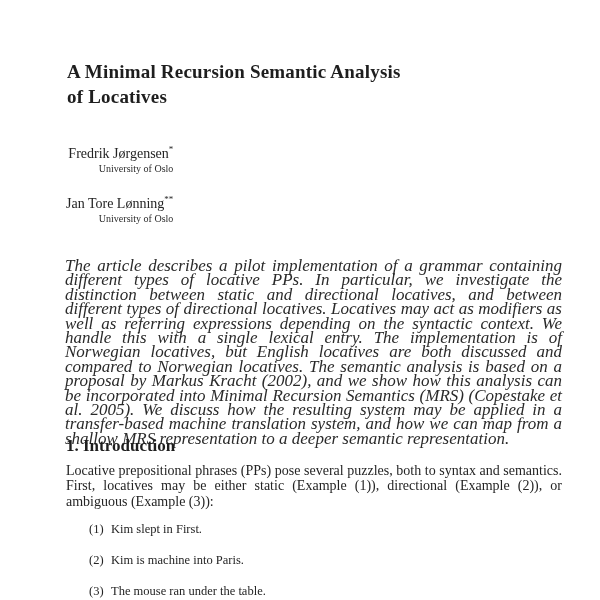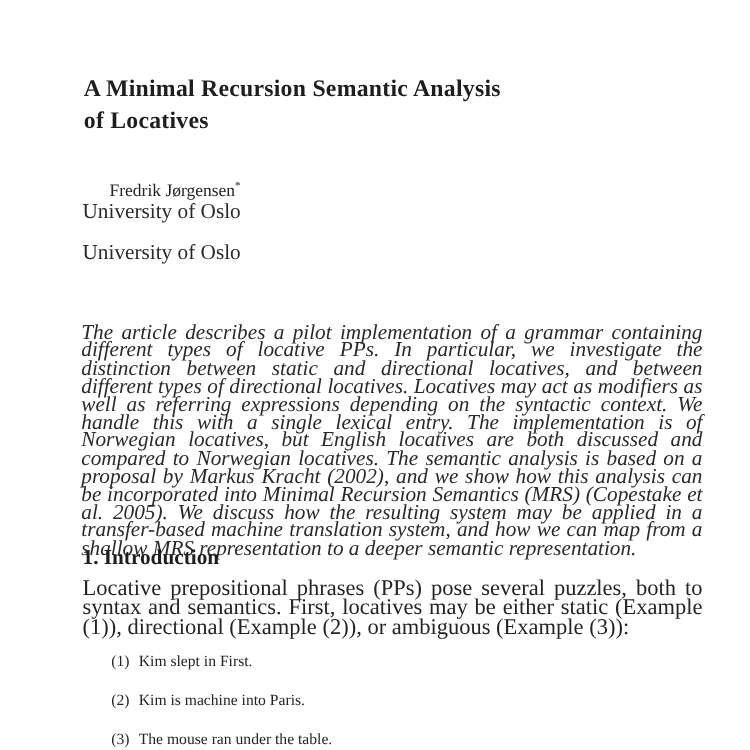--- a/index.html
+++ b/index.html
@@ -47,23 +47,24 @@
     font-size: 14px;
     line-height: 17px;
     color: #242424;
     text-align: right;
   }
   .author-name sup {
     font-size: 9px;
     line-height: 0;
   }
   .author-affil {
-    font-size: 17px;
+    font-size: 10px;
     line-height: 14px;
     color: #2a2a2a;
+    text-align: right;
   }
   .abstract {
     position: absolute;
     top: 259px;
     left: 0;
     width: 497px;
     font-size: 17px;
     font-style: italic;
     line-height: 14.4px;
     text-align: justify;
@@ -75,21 +76,21 @@
     left: 1px;
     font-size: 17px;
     font-weight: bold;
     color: #1e1e1e;
   }
   .intro {
     position: absolute;
     top: 463px;
     left: 1px;
     width: 496px;
-    font-size: 18px;
+    font-size: 14px;
     line-height: 15.3px;
     text-align: justify;
     color: #242424;
   }
   .examples {
     position: absolute;
     top: 522px;
     left: 0;
     width: 496px;
   }
@@ -121,20 +122,23 @@
     </h1>
 
     <div class="authors">
       <div class="author">
         <div class="author-name">
           <span>Fredrik Jørgensen</span><sup>*</sup>
         </div>
         <div class="author-affil">University of Oslo</div>
       </div>
       <div class="author">
+        <div class="author-name">
+          <span>Jan Tore Lønning</span><sup>**</sup>
+        </div>
         <div class="author-affil">University of Oslo</div>
       </div>
     </div>
 
     <div class="abstract">The article describes a pilot implementation of a grammar containing different types of locative PPs. In particular, we investigate the distinction between static and directional locatives, and between different types of directional locatives. Locatives may act as modifiers as well as referring expressions depending on the syntactic context. We handle this with a single lexical entry. The implementation is of Norwegian locatives, but English locatives are both discussed and compared to Norwegian locatives. The semantic analysis is based on a proposal by Markus Kracht (2002), and we show how this analysis can be incorporated into Minimal Recursion Semantics (MRS) (Copestake et al. 2005). We discuss how the resulting system may be applied in a transfer-based machine translation system, and how we can map from a shallow MRS representation to a deeper semantic representation.</div>
 
     <div class="section-heading">1. Introduction</div>
 
     <div class="intro">Locative prepositional phrases (PPs) pose several puzzles, both to syntax and semantics. First, locatives may be either static (Example (1)), directional (Example (2)), or ambiguous (Example (3)):</div>
 

